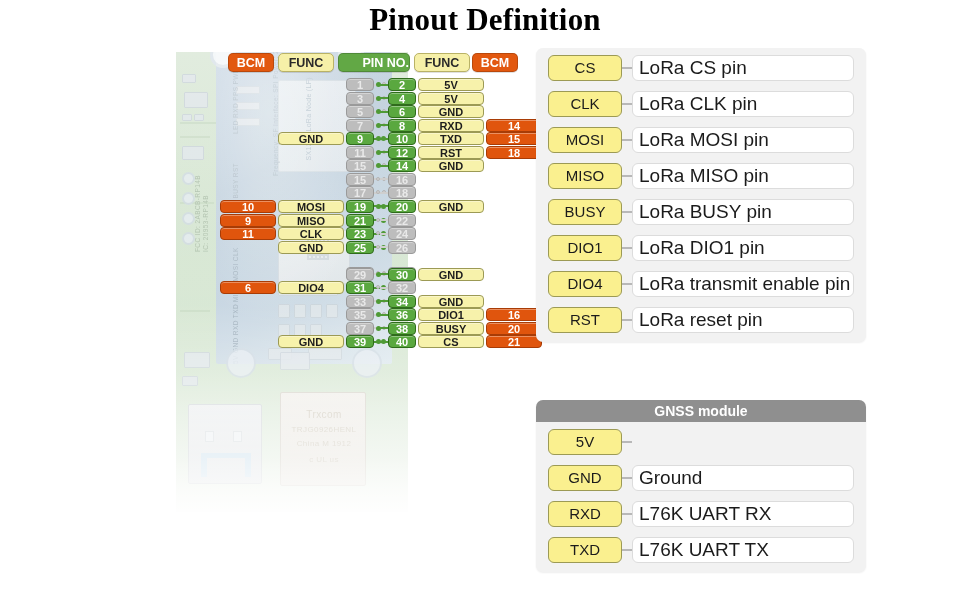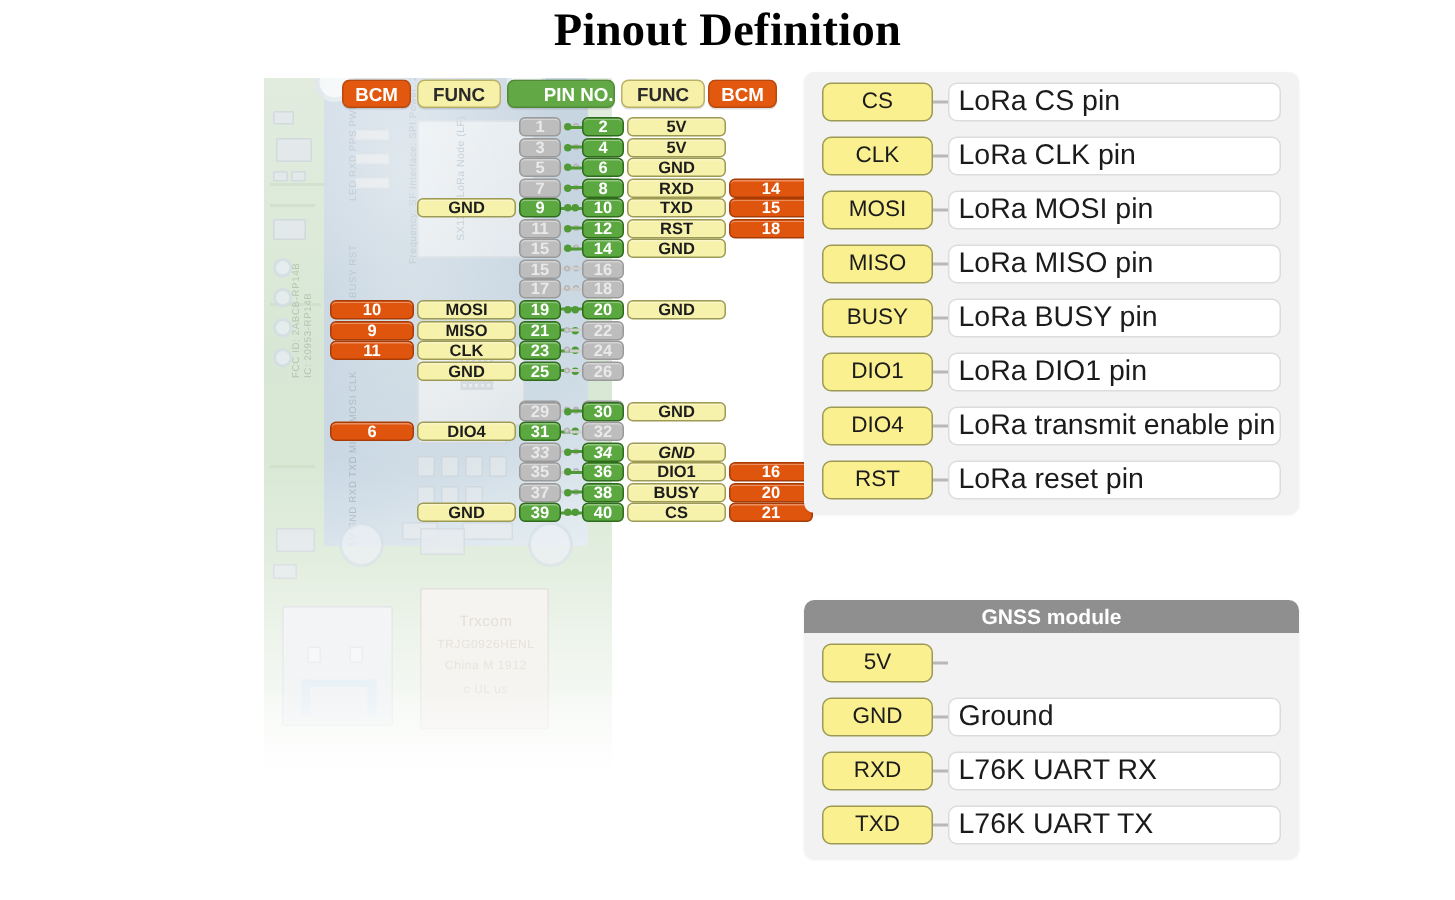--- a/index.html
+++ b/index.html
@@ -476,21 +476,21 @@
         <div class="stub stubL on">
           <span class="bar"></span>
           <span class="dot" style="right:0"></span>
         </div>
         <div class="stub stubR off">
           <span class="dot" style="left:0"></span>
           <span class="bar" style="left:4px"></span>
         </div>
         <div class="cap pinOff c-pinR">32</div>
       </div>
-      <div class="pin-row" style="top: 216.8px; font-style: italic;">
+      <div class="pin-row" style="top: 216.8px;">
         <div class="cap pinOff c-pinL">33</div>
         <div class="stub stubL off">
           <span class="bar"></span>
           <span class="dot" style="right:0"></span>
         </div>
         <div class="stub stubR on">
           <span class="dot" style="left:0"></span>
           <span class="bar" style="left:4px"></span>
         </div>
         <div class="cap pinOn c-pinR">34</div>

